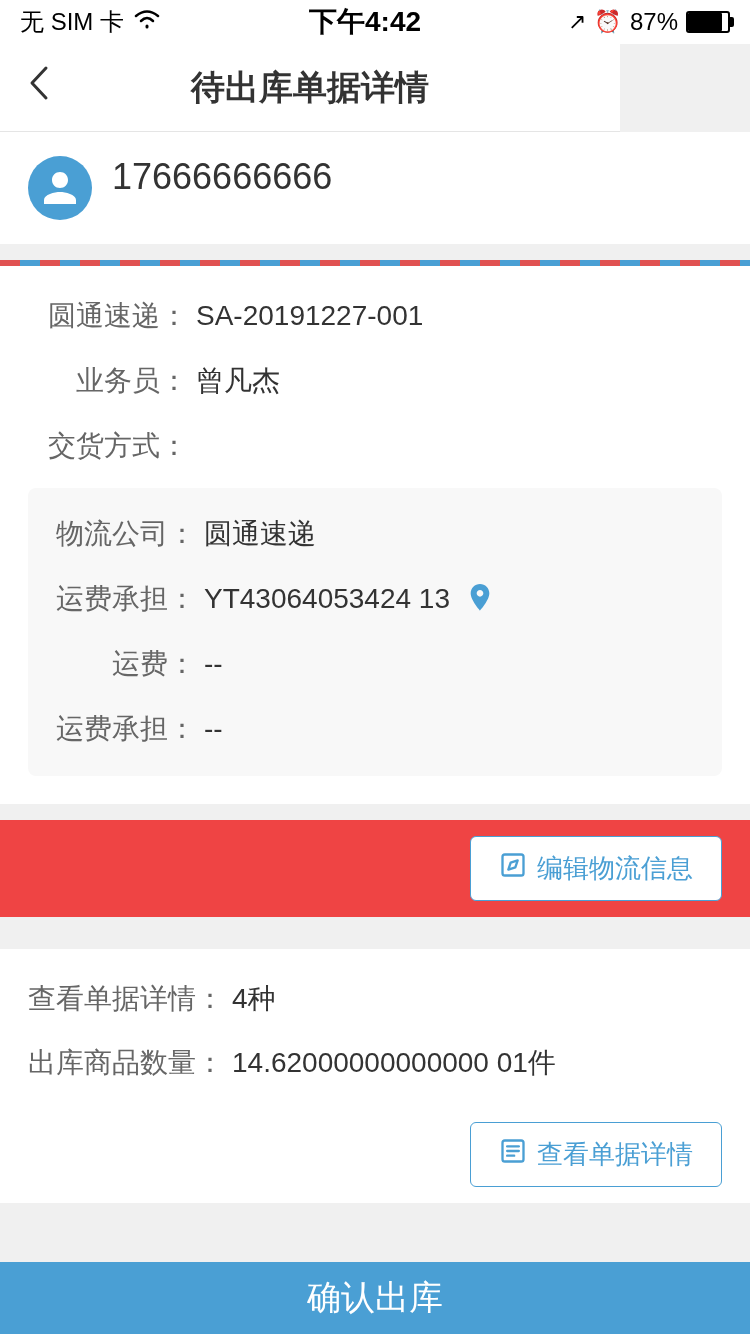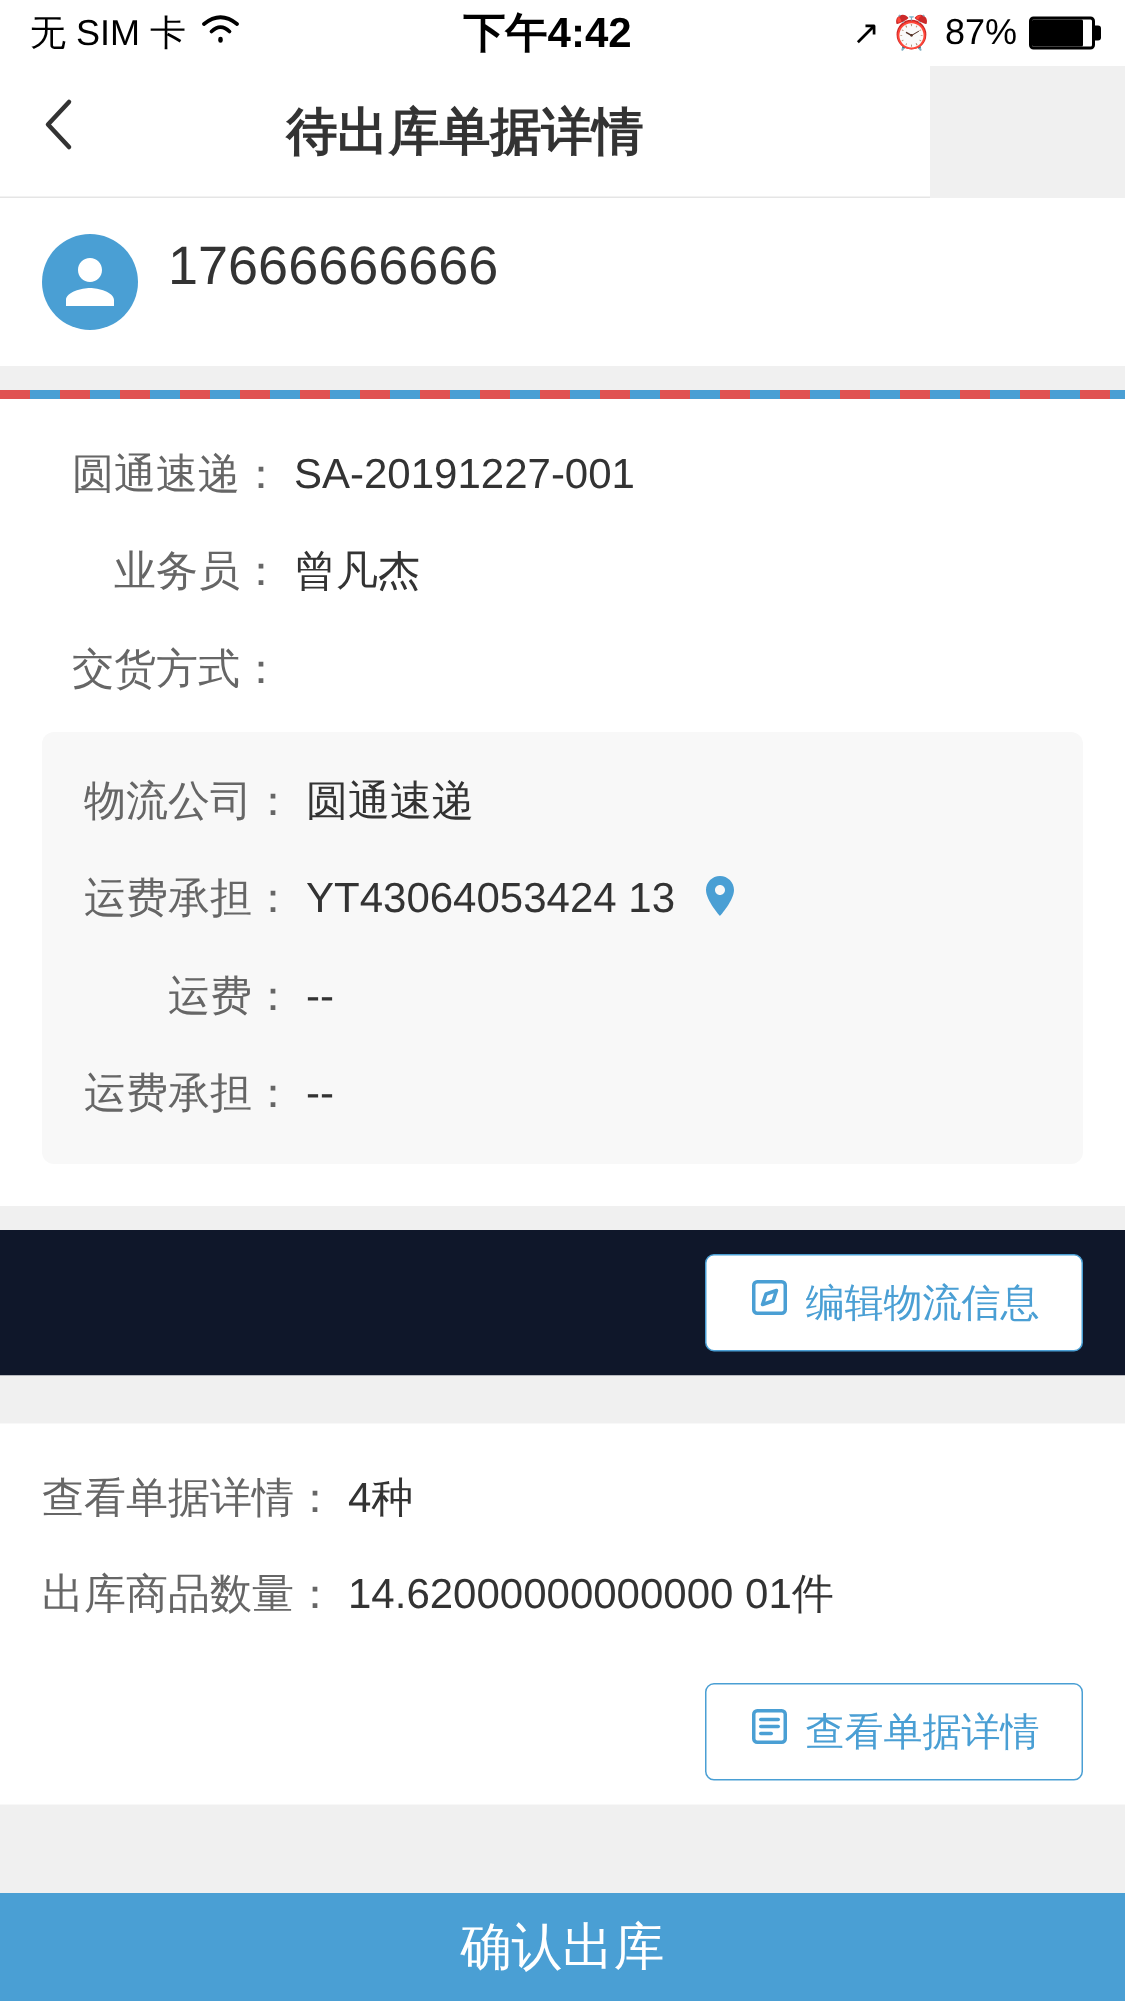--- a/index.html
+++ b/index.html
@@ -177,21 +177,21 @@
       margin-left: 14px;
       color: #4a9fd4;
       font-size: 30px;
     }
 
     
     .action-row {
       display: flex;
       justify-content: flex-end;
       padding: 16px 28px;
-      background: #0f172a;
+      background: #ef4444;
     }
     .action-btn {
       border: 1px solid #4a9fd4;
       color: #4a9fd4;
       background: #fff;
       border-radius: 6px;
       padding: 14px 28px;
       font-size: 26px;
       display: flex;
       align-items: center;

